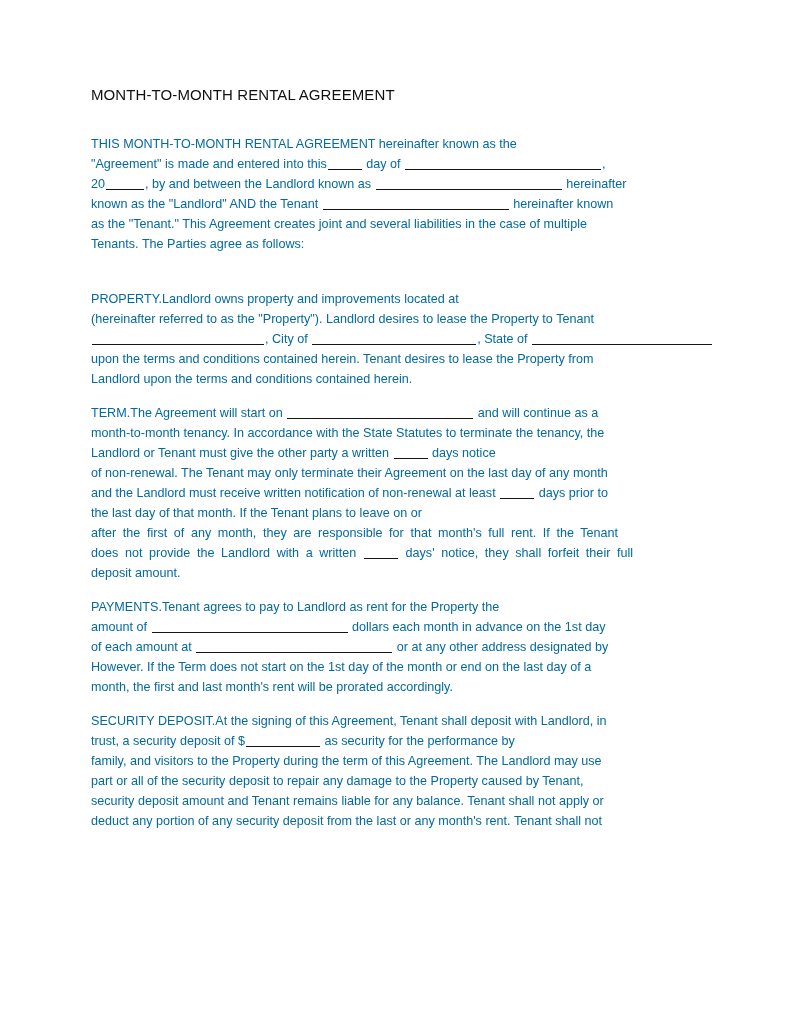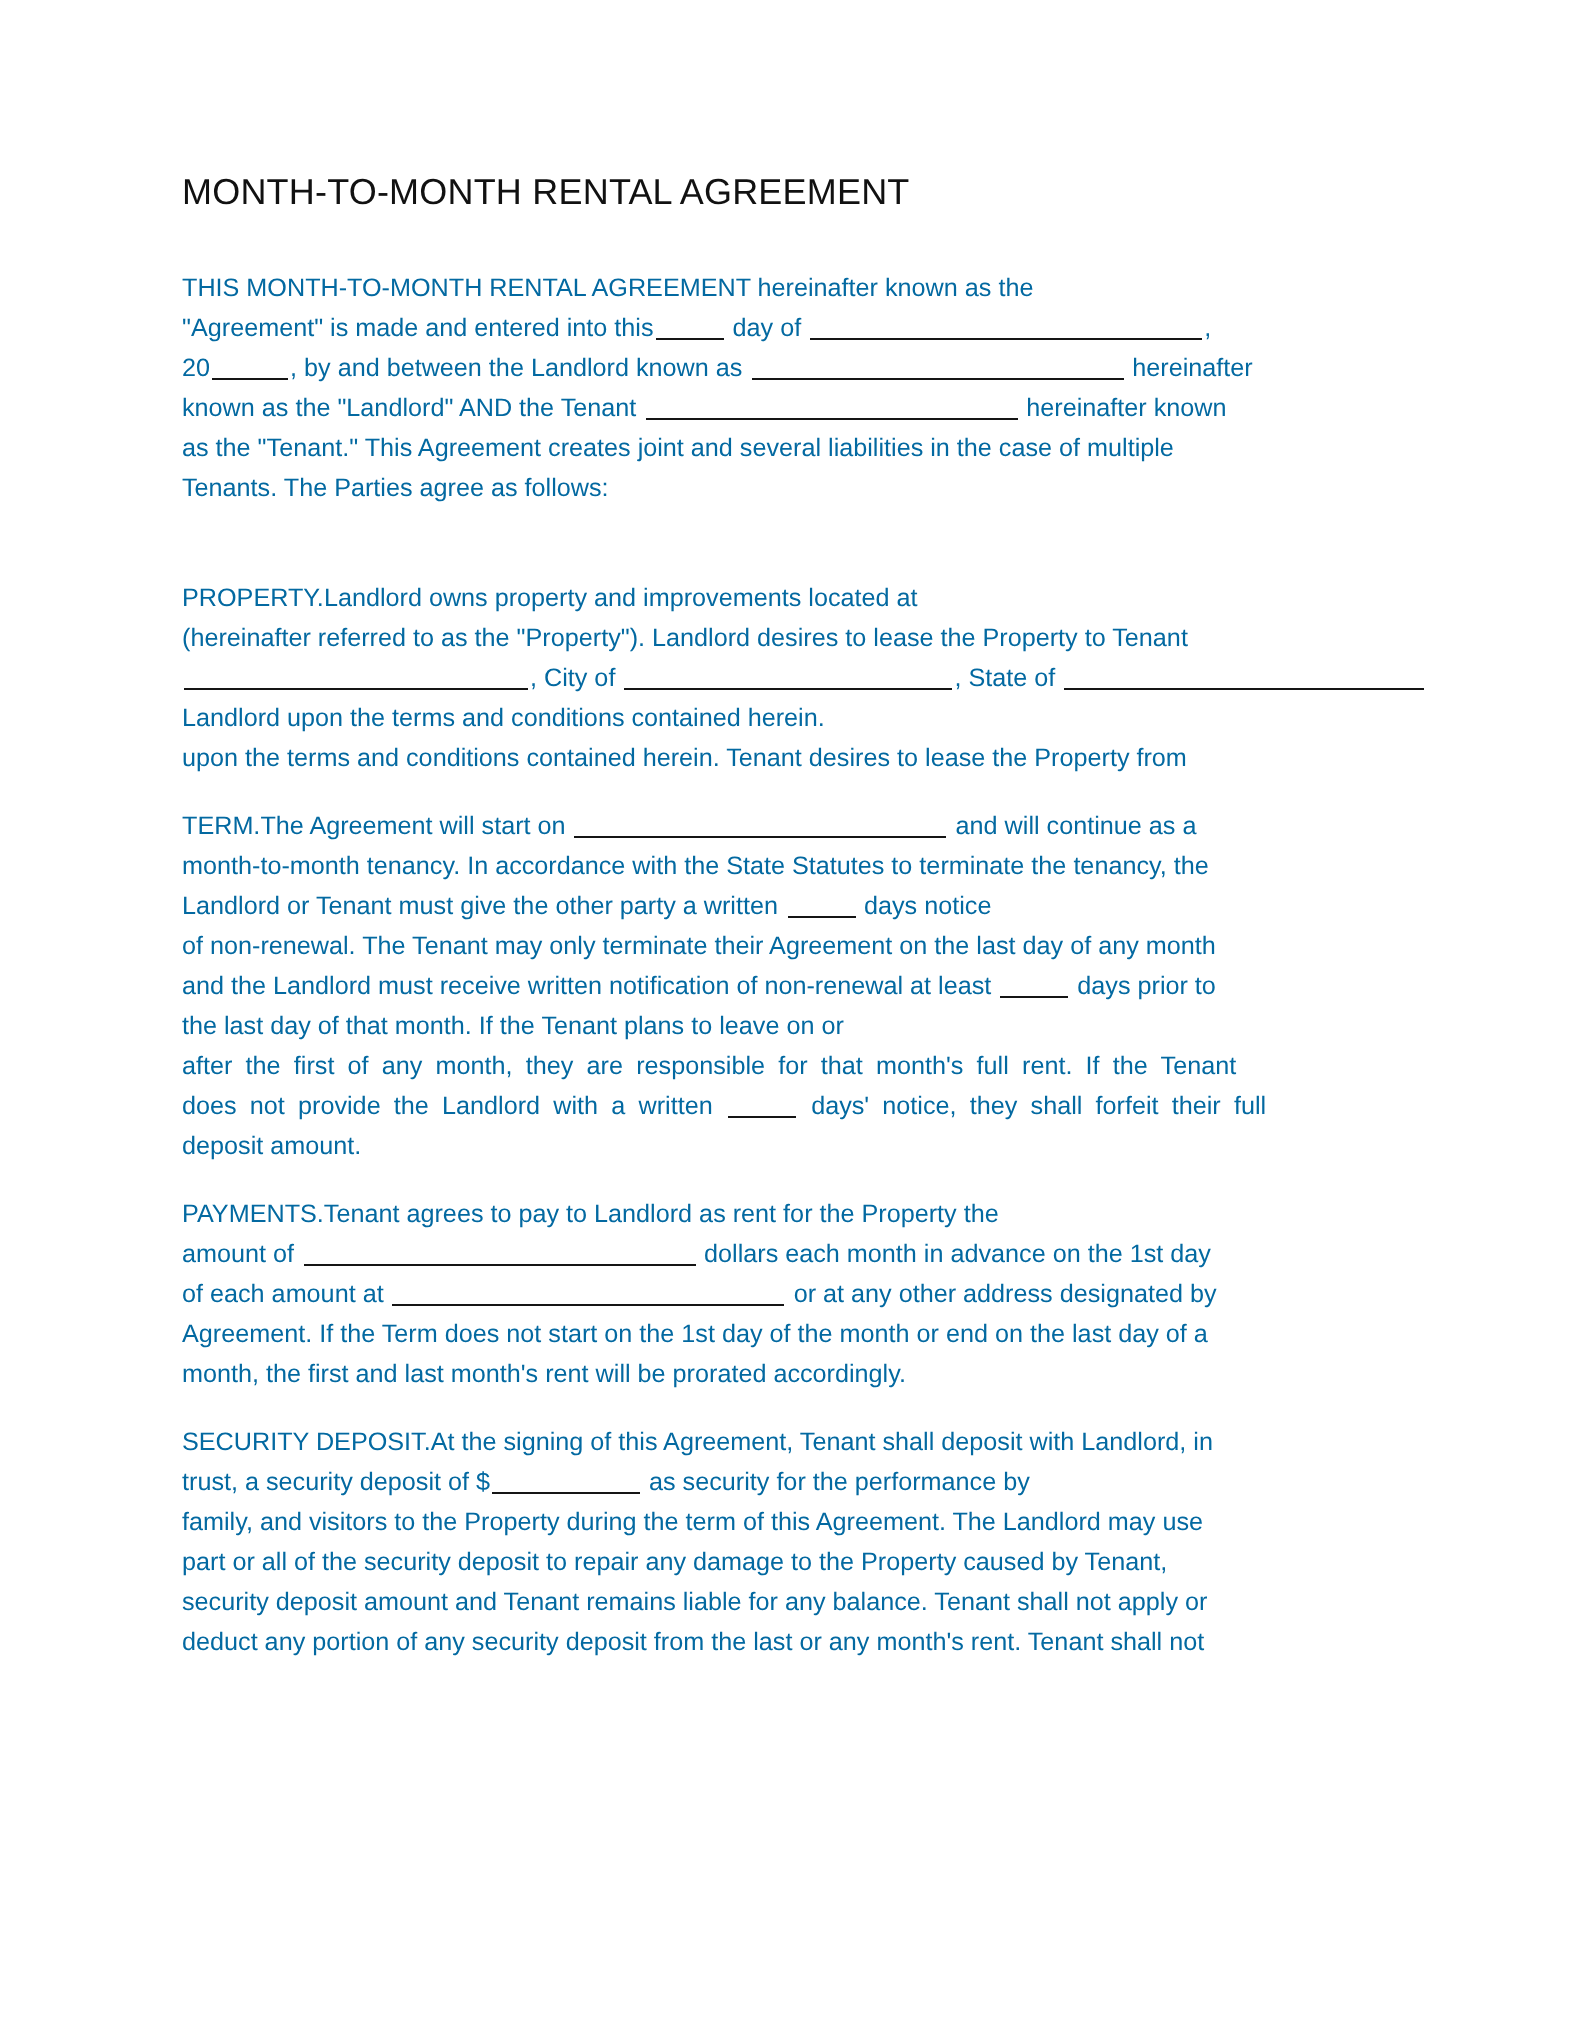--- a/index.html
+++ b/index.html
@@ -20,21 +20,21 @@
     height: 1022px;
     background: #ffffff;
     box-sizing: border-box;
     padding: 0;
     overflow: hidden;
   }
   .doc-title {
     position: absolute;
     left: 91px;
     top: 86px;
-    font-size: 18px;
+    font-size: 15px;
     font-weight: 400;
     letter-spacing: 0.1px;
     color: #111111;
     white-space: nowrap;
   }
   .body-block {
     position: absolute;
     left: 91px;
     width: 596px;
   }
@@ -90,22 +90,22 @@
       <span class="line"><span>as the "Tenant." This Agreement creates joint and several liabilities in the case of multiple</span></span>
       <span class="line"><span>Tenants. The Parties agree as follows:</span></span>
     </p>
 
     <div class="spacer-lg"></div>
 
     <p class="para">
       <span class="line"><span class="sec-head">PROPERTY.</span><span>Landlord owns property and improvements located at</span></span>
       <span class="line"><span>(hereinafter referred to as the "Property"). Landlord desires to lease the Property to Tenant</span></span>
       <span class="line"><span class="blank b-addr"></span><span>, City of</span> <span class="blank b-city"></span><span>, State of</span> <span class="blank b-state"></span></span>
+      <span class="line"><span>upon the terms and conditions contained herein. Tenant desires to lease the Property from</span></span>
       <span class="line"><span>Landlord upon the terms and conditions contained herein.</span></span>
-      <span class="line"><span>upon the terms and conditions contained herein. Tenant desires to lease the Property from</span></span>
     </p>
 
     <div class="spacer-md"></div>
 
     <p class="para">
       <span class="line"><span class="sec-head">TERM.</span><span>The Agreement will start on</span> <span class="blank b-long"></span> <span>and will continue as a</span></span>
       <span class="line"><span>month-to-month tenancy. In accordance with the State Statutes to terminate the tenancy, the</span></span>
       <span class="line"><span>Landlord or Tenant must give the other party a written</span> <span class="blank b-short"></span> <span>days notice</span></span>
       <span class="line"><span>of non-renewal. The Tenant may only terminate their Agreement on the last day of any month</span></span>
       <span class="line"><span>and the Landlord must receive written notification of non-renewal at least</span> <span class="blank b-short"></span> <span>days prior to</span></span>
@@ -114,21 +114,21 @@
       <span class="line justified" style="word-spacing:3.1px;"><span>does not provide the Landlord with a written</span> <span class="blank b-short"></span> <span>days' notice, they shall forfeit their full</span></span>
       <span class="line"><span>deposit amount.</span></span>
     </p>
 
     <div class="spacer-md"></div>
 
     <p class="para">
       <span class="line"><span class="sec-head">PAYMENTS.</span><span>Tenant agrees to pay to Landlord as rent for the Property the</span></span>
       <span class="line"><span>amount of</span> <span class="blank b-xlong"></span> <span>dollars each month in advance on the 1st day</span></span>
       <span class="line"><span>of each amount at</span> <span class="blank b-xlong"></span> <span>or at any other address designated by</span></span>
-      <span class="line"><span>Agreement. If the Term does not start on the 1st day of the month or end on the last day of a</span></span>
+      <span class="line"><span>However. If the Term does not start on the 1st day of the month or end on the last day of a</span></span>
       <span class="line"><span>month, the first and last month's rent will be prorated accordingly.</span></span>
     </p>
 
     <div class="spacer-md"></div>
 
     <p class="para">
       <span class="line"><span class="sec-head">SECURITY DEPOSIT.</span><span>At the signing of this Agreement, Tenant shall deposit with Landlord, in</span></span>
       <span class="line"><span>trust, a security deposit of $</span><span class="blank b-money"></span> <span>as security for the performance by</span></span>
       <span class="line"><span>family, and visitors to the Property during the term of this Agreement. The Landlord may use</span></span>
       <span class="line"><span>part or all of the security deposit to repair any damage to the Property caused by Tenant,</span></span>

